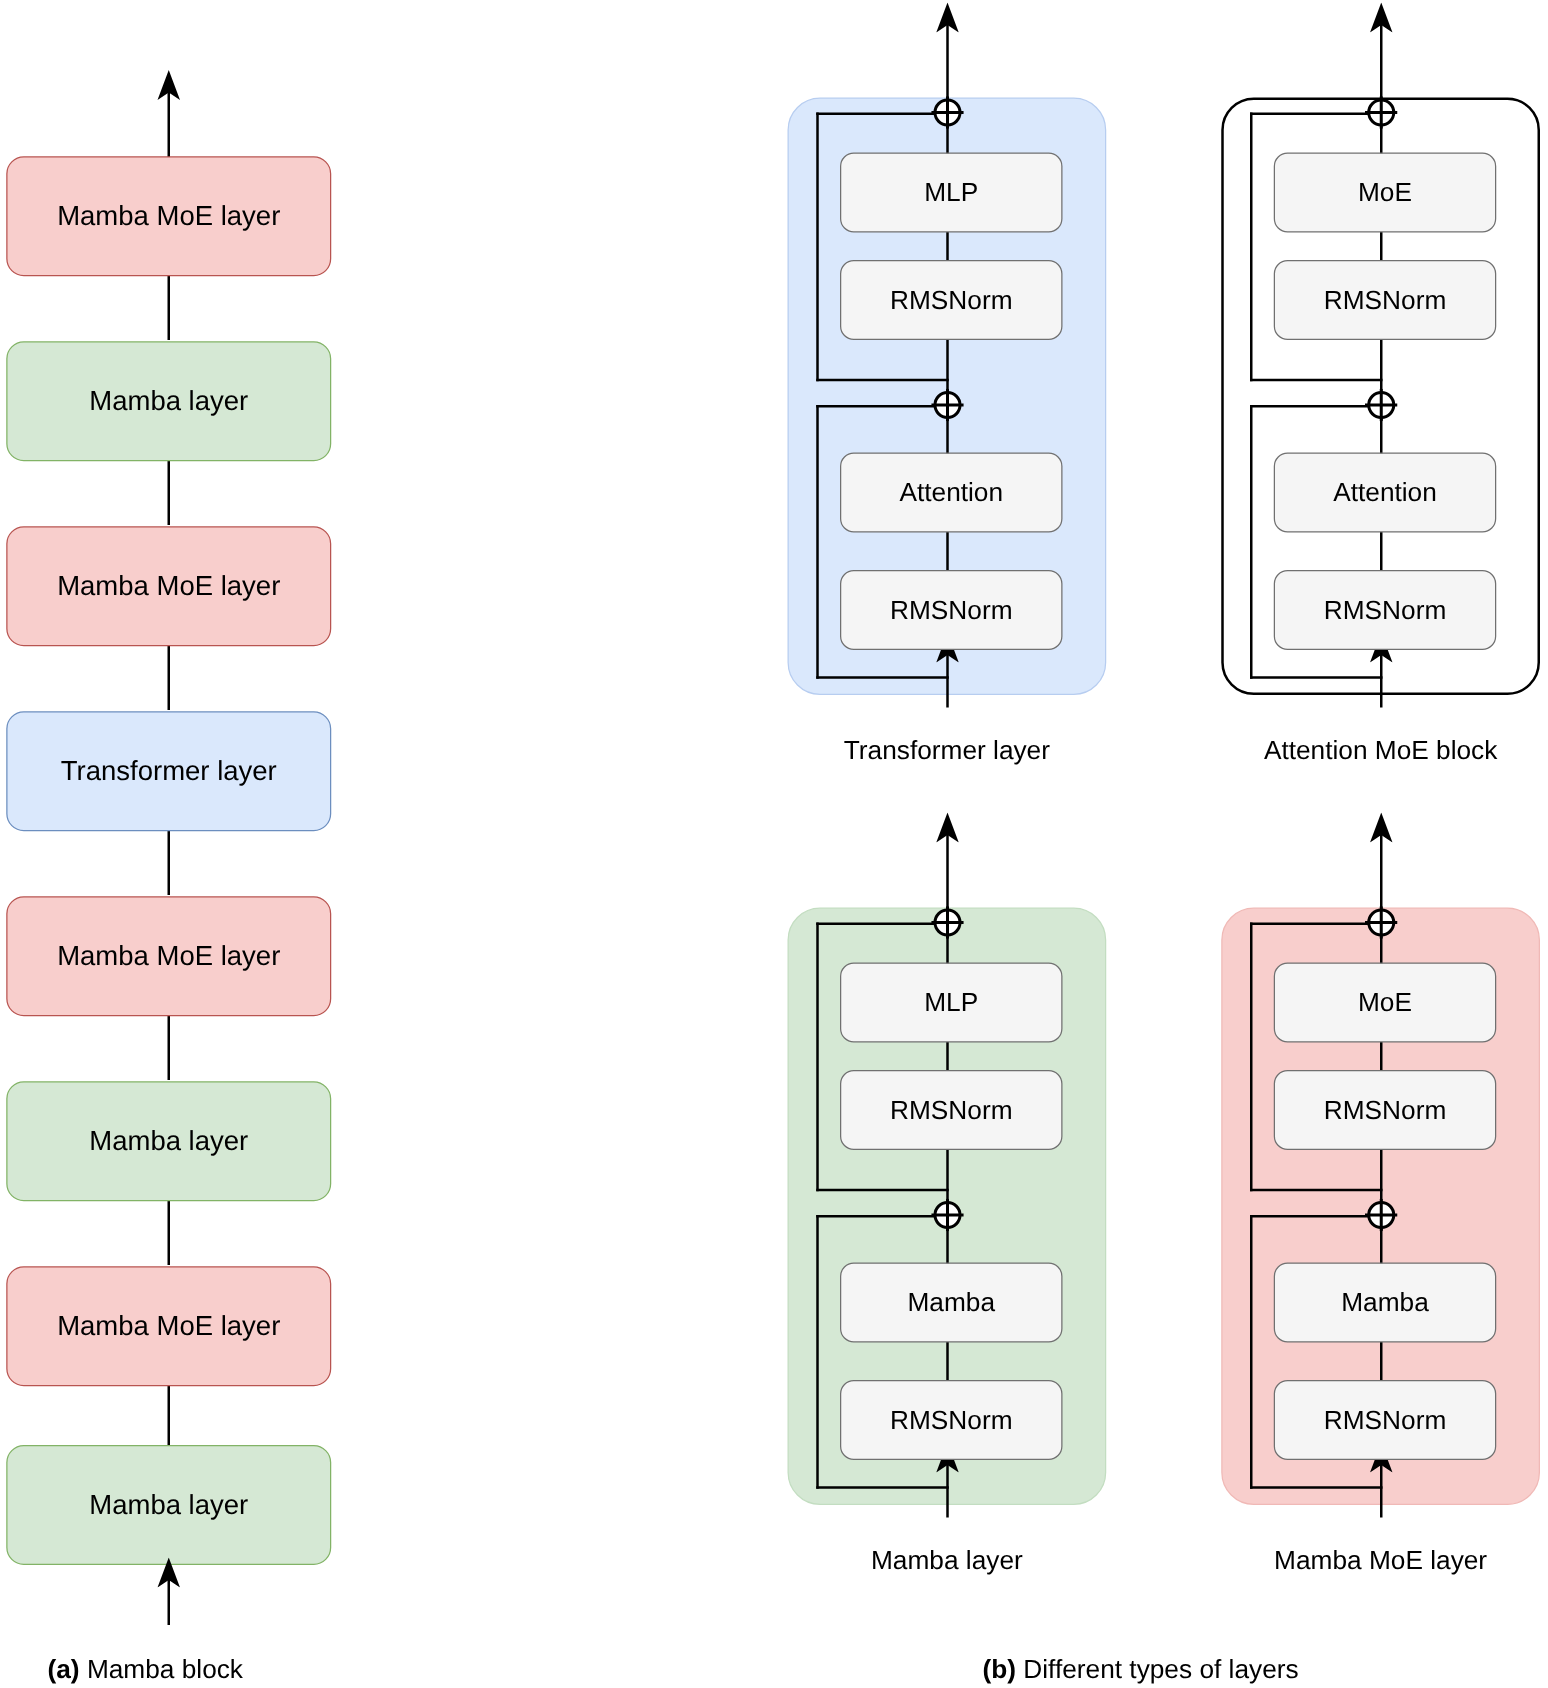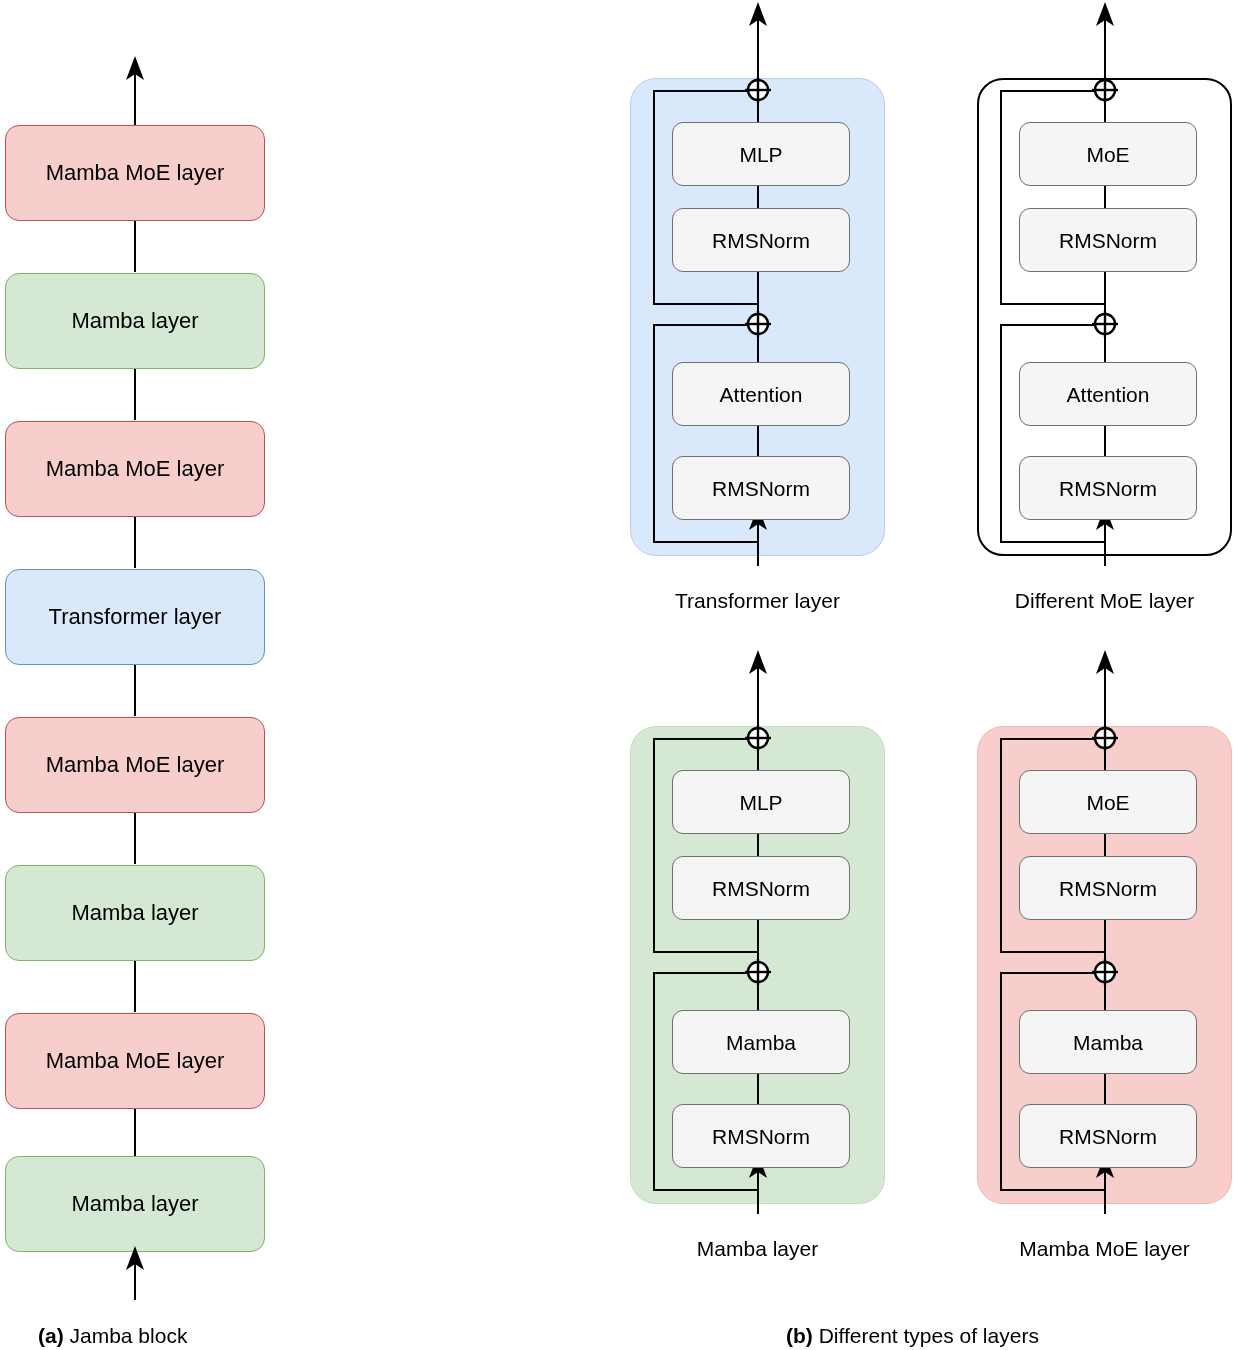--- a/index.html
+++ b/index.html
@@ -236,21 +236,21 @@
         </svg>
     </div>
     <div class="oplus" style="left:1092px;top:311px;">
       <svg width="26" height="26" viewBox="0 0 26 26">
           <circle cx="13" cy="13" r="10" fill="#fff" stroke="#000" stroke-width="2.4"></circle>
           <line x1="13" y1="0" x2="13" y2="26" stroke="#000" stroke-width="2.4"></line>
           <line x1="0" y1="13" x2="26" y2="13" stroke="#000" stroke-width="2.4"></line>
         </svg>
     </div>
 
-    <div class="panel-caption" style="left:977px;top:590px;width:255px;">Different MoE layer</div>
+    <div class="panel-caption" style="left:977px;top:590px;width:255px;">Attention MoE block</div>
   </div>
 
   <div>
     <div class="vline" style="left:757px;top:656px;height:82px;"></div>
     <svg class="arrowhead" style="left:747px;top:650px;" width="22" height="24" viewBox="0 0 22 24">
       <polygon points="11,0 20,24 11,18 2,24" fill="#000"></polygon>
     </svg>
 
     <div class="panel p-green" style="left:630px;top:726px;width:255px;height:478px;"></div>
 
@@ -354,19 +354,19 @@
           <circle cx="13" cy="13" r="10" fill="#fff" stroke="#000" stroke-width="2.4"></circle>
           <line x1="13" y1="0" x2="13" y2="26" stroke="#000" stroke-width="2.4"></line>
           <line x1="0" y1="13" x2="26" y2="13" stroke="#000" stroke-width="2.4"></line>
         </svg>
     </div>
 
     <div class="panel-caption" style="left:977px;top:1238px;width:255px;">Mamba MoE layer</div>
   </div>
 
   <div class="fig-caption" style="left:38px;top:1325px;">
-    <b>(a)</b><span> Jamba block</span>
+    <b>(a)</b><span> Mamba block</span>
   </div>
   <div class="fig-caption" style="left:786px;top:1325px;">
     <b>(b)</b><span> Different types of layers</span>
   </div>
 
 </div>
 
 </body></html>

